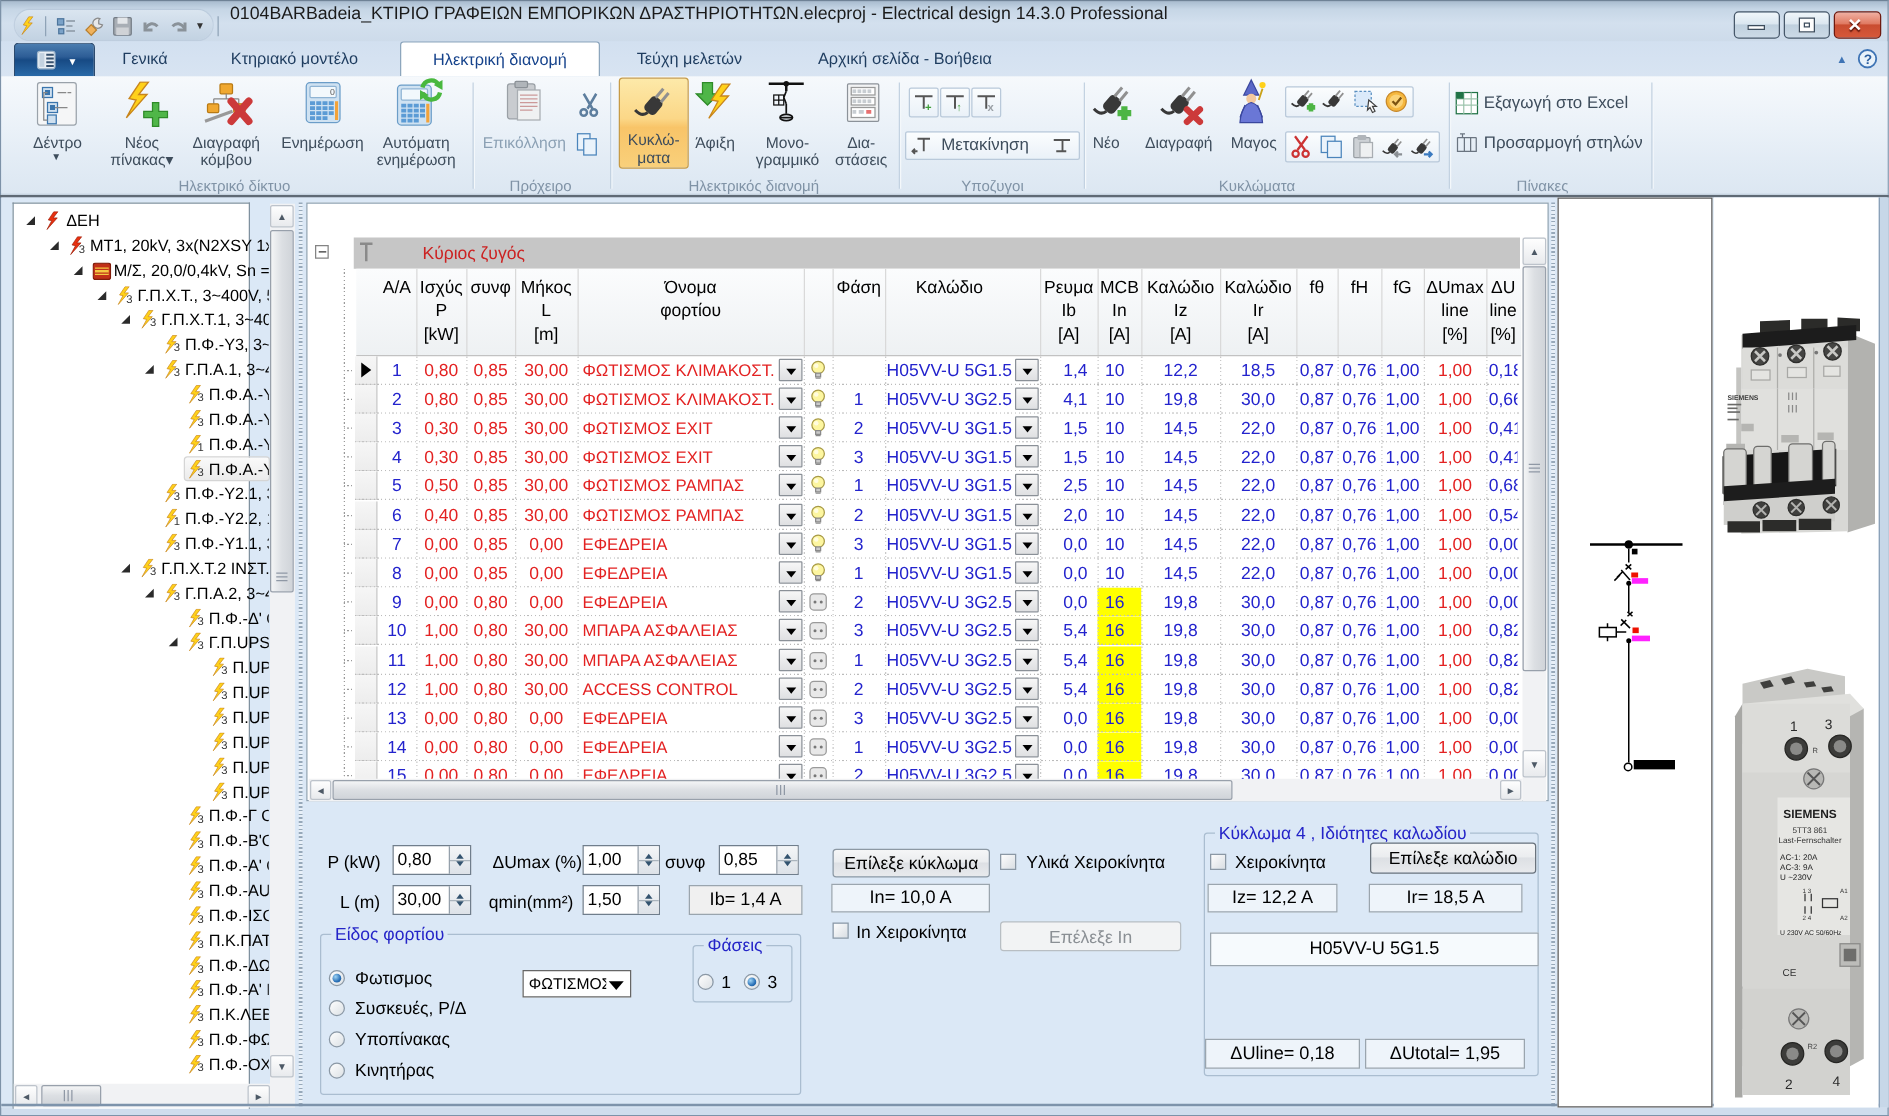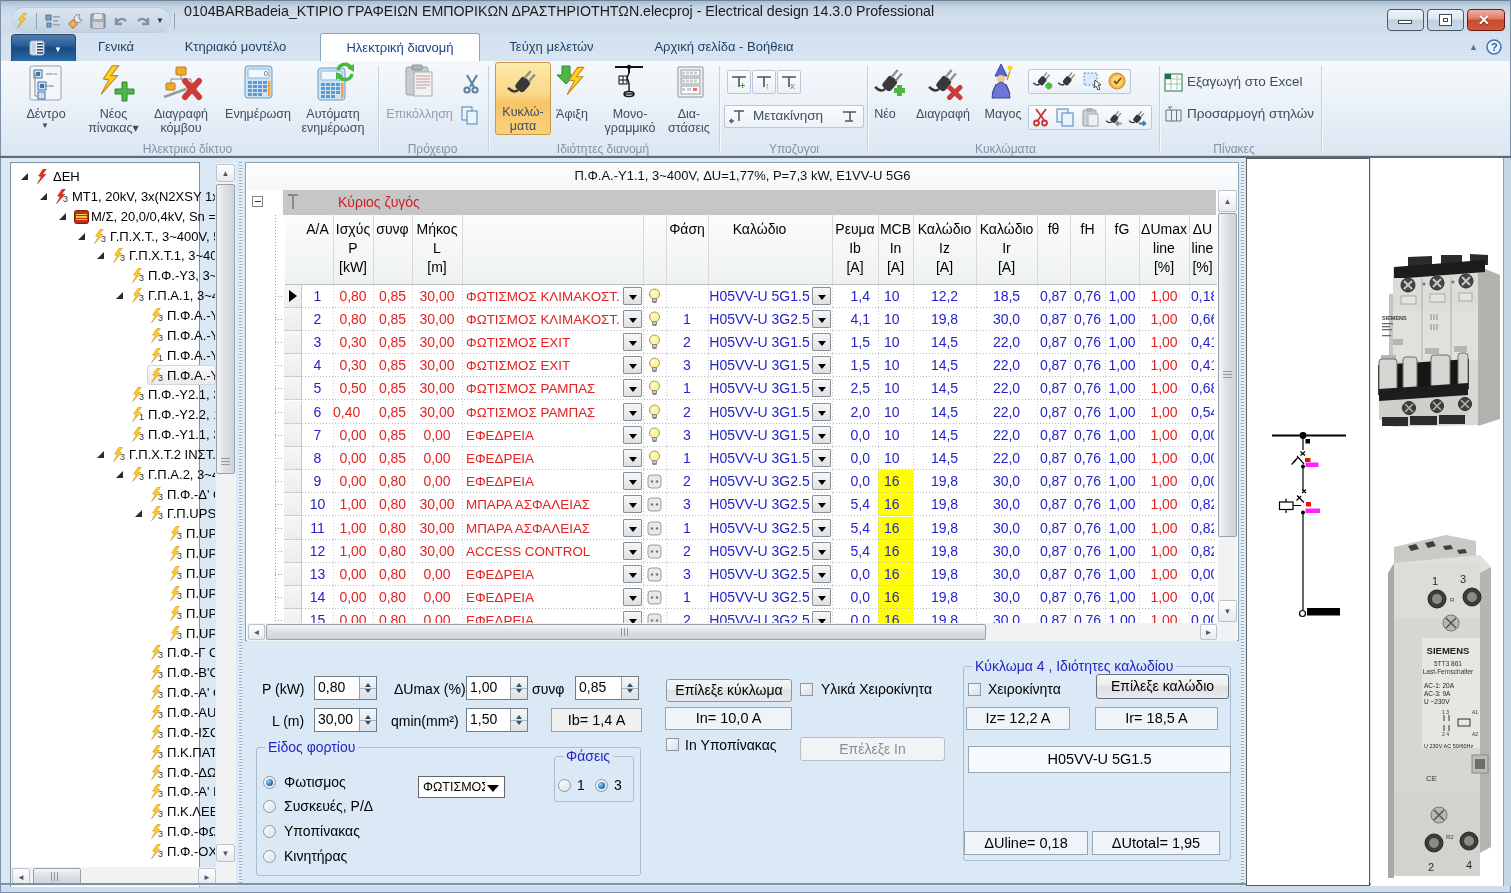--- a/index.html
+++ b/index.html
@@ -305,21 +305,21 @@
 <rect x="5" y="13.5" width="3" height="3"></rect>
           <rect x="9" y="13.5" width="3" height="3"></rect>
           <rect x="13" y="13.5" width="3" height="3"></rect>
           <rect x="17" y="13.5" width="3" height="3"></rect>
 <rect x="5" y="22" width="3" height="3"></rect>
           <rect x="10" y="22" width="4" height="3"></rect>
         </g>
 <rect x="16" y="22" width="4" height="3" fill="#e87070"></rect>
 </svg>
 <div class="abs rbtn-label" style="left:662px;top:46px;width:52px">Δια-<br>στάσεις</div>
-<div class="abs rlabel" style="left:540px;width:124px">Ιδιότητες διανομή</div>
+<div class="abs rlabel" style="left:540px;width:124px">Ηλεκτρικός διανομή</div>
 <div class="abs rsep" style="left:718px"></div>
 <div class="abs minibtn" style="left:726px;top:9px;width:24px;height:24px"></div>
 <svg class="abs" style="left:729px;top:12px" width="18" height="18" viewBox="0 0 18 18">
 <path d="M2 4 h14 M9 4 v10" stroke="#555" stroke-width="1.6" fill="none"></path>
 <text x="10" y="16" font-size="9" font-weight="bold" fill="#3f9e38">+</text>
       </svg>
 <div class="abs minibtn" style="left:751px;top:9px;width:24px;height:24px"></div>
 <svg class="abs" style="left:754px;top:12px" width="18" height="18" viewBox="0 0 18 18">
 <path d="M2 4 h14 M9 4 v10" stroke="#555" stroke-width="1.6" fill="none"></path>
 <text x="10" y="16" font-size="9" font-weight="bold" fill="#3f9e38">↑</text>
@@ -661,35 +661,35 @@
 <div class="abs" style="left:210px;top:295px;width:9px;border-top:1px solid #8f98a5;box-shadow:0 3px 0 #8f98a5,0 6px 0 #8f98a5"></div>
 <div class="sb-btn" style="left:205px;top:681px;width:19px;height:18px;font-size:8px;line-height:18px">▼</div>
 <div class="sb-track" style="left:0px;top:704px;width:205px;height:19px"></div>
 <div class="sb-btn" style="left:1px;top:705px;width:18px;height:17px;font-size:8px;line-height:17px">◄</div>
 <div class="sb-thumbh" style="left:22px;top:705px;width:48px;height:17px"></div>
 <div class="abs" style="left:40px;top:709px;height:9px;border-left:1px solid #8f98a5;box-shadow:3px 0 0 #8f98a5,6px 0 0 #8f98a5"></div>
 <div class="sb-btn" style="left:187px;top:705px;width:18px;height:17px;font-size:8px;line-height:17px">►</div>
 </div>
 <div class="abs" style="left:238px;top:4px;width:3px;height:723px;background:repeating-linear-gradient(180deg,#97a9ba 0,#97a9ba 1px,#e8f0f8 1px,#e8f0f8 3px)"></div>
 <div id="gridpanel" class="abs">
-<div id="gcaption" class="abs">Π.Φ.Α.-Υ1.1, 3~400V, ΔU=1,77%, P=7,3  kW, E1VV-U 5G6</div>
 <div id="gband" class="abs">
           <div id="gband-red">Κύριος ζυγός</div>
           <svg class="abs" style="left:3px;top:2px" width="14" height="20" viewBox="0 0 14 20">
             <path d="M2 3 h10 M7 3 v14" stroke="#8a8a8a" stroke-width="2" fill="none"></path>
           </svg>
         </div>
 <div class="abs" style="left:6px;top:33px;width:11px;height:11px;border:1px solid #848484;background:#fff">
           <div class="abs" style="left:2px;top:4px;width:6px;height:1px;background:#333"></div>
         </div>
 <div class="abs" style="left:39px;top:52px;width:932px;height:69.5px;background:linear-gradient(180deg,#fbfcfd,#eef1f3);border-bottom:1px solid #c2c2c2"></div>
 <div class="gh" style="left:56px;top:57px;width:31px">A/A</div>
 <div class="gh" style="left:87px;top:57px;width:40px">Ισχύς<br>P<br>[kW]</div>
 <div class="gh" style="left:127px;top:57px;width:39px">συνφ</div>
 <div class="gh" style="left:166px;top:57px;width:50px">Μήκος<br>L<br>[m]</div>
+<div class="gh" style="left:216px;top:57px;width:181px">Όνομα<br>φορτίου</div>
 <div class="gh" style="left:420px;top:57px;width:42px">Φάση</div>
 <div class="gh" style="left:462px;top:57px;width:103px">Καλώδιο</div>
 <div class="gh" style="left:586px;top:57px;width:46px">Ρευμα<br>Ib<br>[A]</div>
 <div class="gh" style="left:632px;top:57px;width:35px">MCB<br>In<br>[A]</div>
 <div class="gh" style="left:667px;top:57px;width:63px">Καλώδιο<br>Iz<br>[A]</div>
 <div class="gh" style="left:730px;top:57px;width:61px">Καλώδιο<br>Ir<br>[A]</div>
 <div class="gh" style="left:791px;top:57px;width:33px">fθ</div>
 <div class="gh" style="left:824px;top:57px;width:35px">fH</div>
 <div class="gh" style="left:859px;top:57px;width:34px">fG</div>
 <div class="gh" style="left:893px;top:57px;width:50px">ΔUmax<br>line<br>[%]</div>
@@ -951,21 +951,21 @@
 <div class="abs" style="left:629px;top:0;width:1px;height:23px;background:repeating-linear-gradient(180deg,#c9c9c9 0,#c9c9c9 1px,transparent 1px,transparent 3px)"></div>
 <div class="abs" style="left:692px;top:0;width:1px;height:23px;background:repeating-linear-gradient(180deg,#c9c9c9 0,#c9c9c9 1px,transparent 1px,transparent 3px)"></div>
 <div class="abs" style="left:753px;top:0;width:1px;height:23px;background:repeating-linear-gradient(180deg,#c9c9c9 0,#c9c9c9 1px,transparent 1px,transparent 3px)"></div>
 <div class="abs" style="left:786px;top:0;width:1px;height:23px;background:repeating-linear-gradient(180deg,#c9c9c9 0,#c9c9c9 1px,transparent 1px,transparent 3px)"></div>
 <div class="abs" style="left:821px;top:0;width:1px;height:23px;background:repeating-linear-gradient(180deg,#c9c9c9 0,#c9c9c9 1px,transparent 1px,transparent 3px)"></div>
 <div class="abs" style="left:855px;top:0;width:1px;height:23px;background:repeating-linear-gradient(180deg,#c9c9c9 0,#c9c9c9 1px,transparent 1px,transparent 3px)"></div>
 <div class="abs" style="left:905px;top:0;width:1px;height:23px;background:repeating-linear-gradient(180deg,#c9c9c9 0,#c9c9c9 1px,transparent 1px,transparent 3px)"></div>
 </div>
 <div class="abs" style="left:29px;top:248.5px;width:9px;height:1px;background:repeating-linear-gradient(90deg,#9a9a9a 0,#9a9a9a 1px,transparent 1px,transparent 3px)"></div>
 <div class="gcell blue" style="left:56px;top:240.5px;width:31px;text-align:center;line-height:17px">6</div>
-<div class="gcell red" style="left:87px;top:240.5px;width:40px;line-height:17px">0,40</div>
+<div class="gcell red" style="left:87px;top:240.5px;width:40px;text-align:center;line-height:17px">0,40</div>
 <div class="gcell red" style="left:127px;top:240.5px;width:39px;text-align:center;line-height:17px">0,85</div>
 <div class="gcell red" style="left:166px;top:240.5px;width:50px;text-align:center;line-height:17px">30,00</div>
 <div class="gcell red" style="padding-left:4px;font-size:13.4px;left:216px;top:240.5px;width:181px;text-align:left;line-height:17px">ΦΩΤΙΣΜΟΣ ΡΑΜΠΑΣ</div>
 <div class="gdd" style="left:377px;top:239.5px"></div>
 <svg class="abs" style="left:401px;top:240.5px" width="15" height="17" viewBox="0 0 15 17">
 <circle cx="7.5" cy="6" r="5" fill="#fdf6a0" stroke="#a89a46"></circle>
 <circle cx="6" cy="4.5" r="1.8" fill="#fffce0"></circle>
 <path d="M5.5 10.5 h4 v3 h-4 z" fill="#c9c9c9" stroke="#8a8a8a"></path>
 <path d="M5.5 14.5 h4" stroke="#8a8a8a"></path>
         </svg>
@@ -1454,21 +1454,21 @@
       </div>
 <div class="radio abs" style="left:557px;top:621px"></div>
       <div class="blab" style="left:576px;top:619px">1</div>
 <div class="radio sel abs" style="left:594px;top:621px"></div>
       <div class="blab" style="left:613px;top:619px">3</div>
 <div class="btn" style="left:665px;top:521px;width:126px;height:23px;line-height:21px">Επίλεξε κύκλωμα</div>
 <div class="cbox abs" style="left:799px;top:525px"></div>
 <div class="blab" style="left:820px;top:523px">Υλικά Χειροκίνητα</div>
 <div class="fbox" style="left:664px;top:549px;width:127px;height:23px;line-height:21px">In=  10,0 A</div>
 <div class="cbox abs" style="left:665px;top:580px"></div>
-<div class="blab" style="left:684px;top:579px">In Υποπίνακας</div>
+<div class="blab" style="left:684px;top:579px">In Χειροκίνητα</div>
 <div class="btn dis" style="left:799px;top:579px;width:145px;height:24px;line-height:22px">Επέλεξε In</div>
 <div class="gbox abs" style="left:962px;top:508px;width:268px;height:195px">
         <div class="gtitle" style="left:8px">Κύκλωμα 4 , Ιδιότητες καλωδίου</div>
       </div>
 <div class="cbox abs" style="left:967px;top:525px"></div>
 <div class="blab" style="left:987px;top:523px">Χειροκίνητα</div>
 <div class="btn" style="left:1095px;top:516px;width:133px;height:25px;line-height:23px;border-color:#6a737c">Επίλεξε καλώδιο</div>
 <div class="fbox" style="left:965px;top:549px;width:104px;height:23px;line-height:21px">Iz=  12,2 A</div>
 <div class="fbox" style="left:1094px;top:549px;width:123px;height:23px;line-height:21px">Ir=  18,5 A</div>
 <div class="fbox" style="left:967px;top:588px;width:263px;height:27px;line-height:25px;background:#f6fafd">H05VV-U 5G1.5</div>

